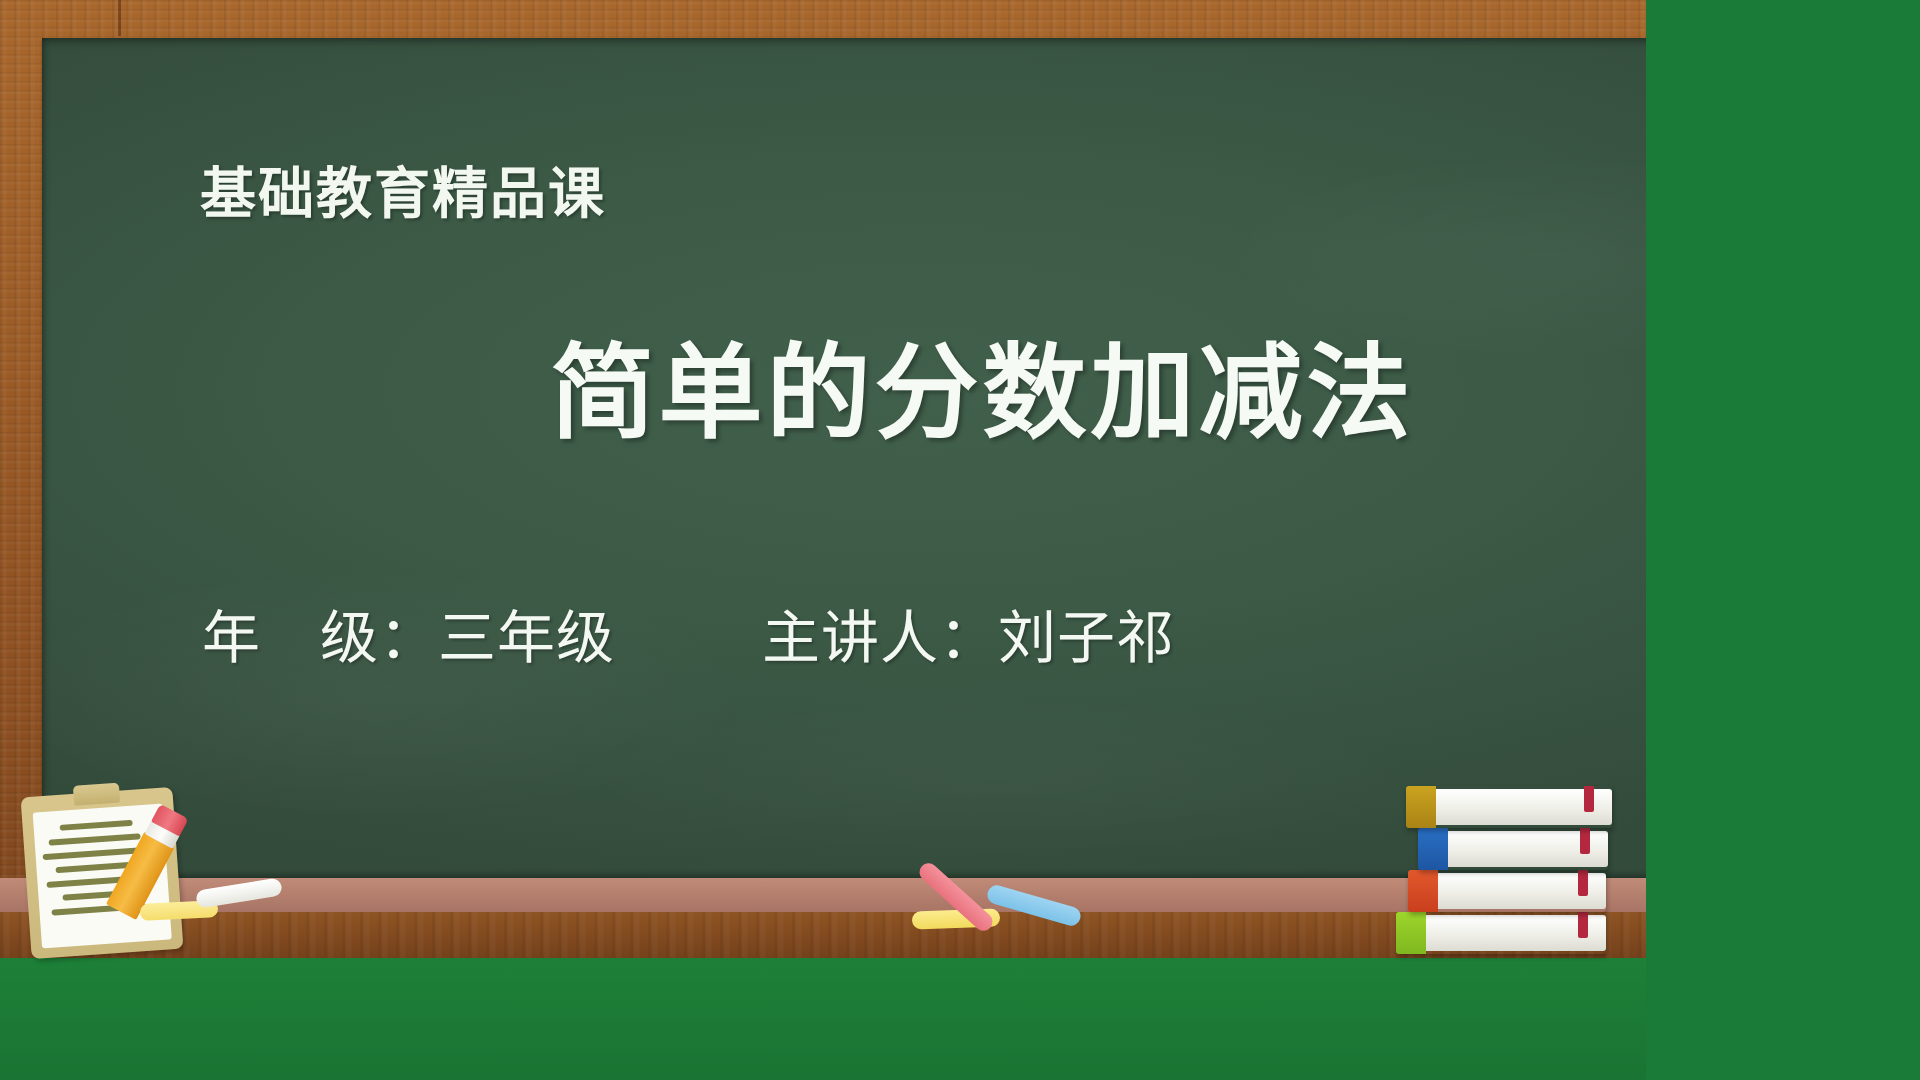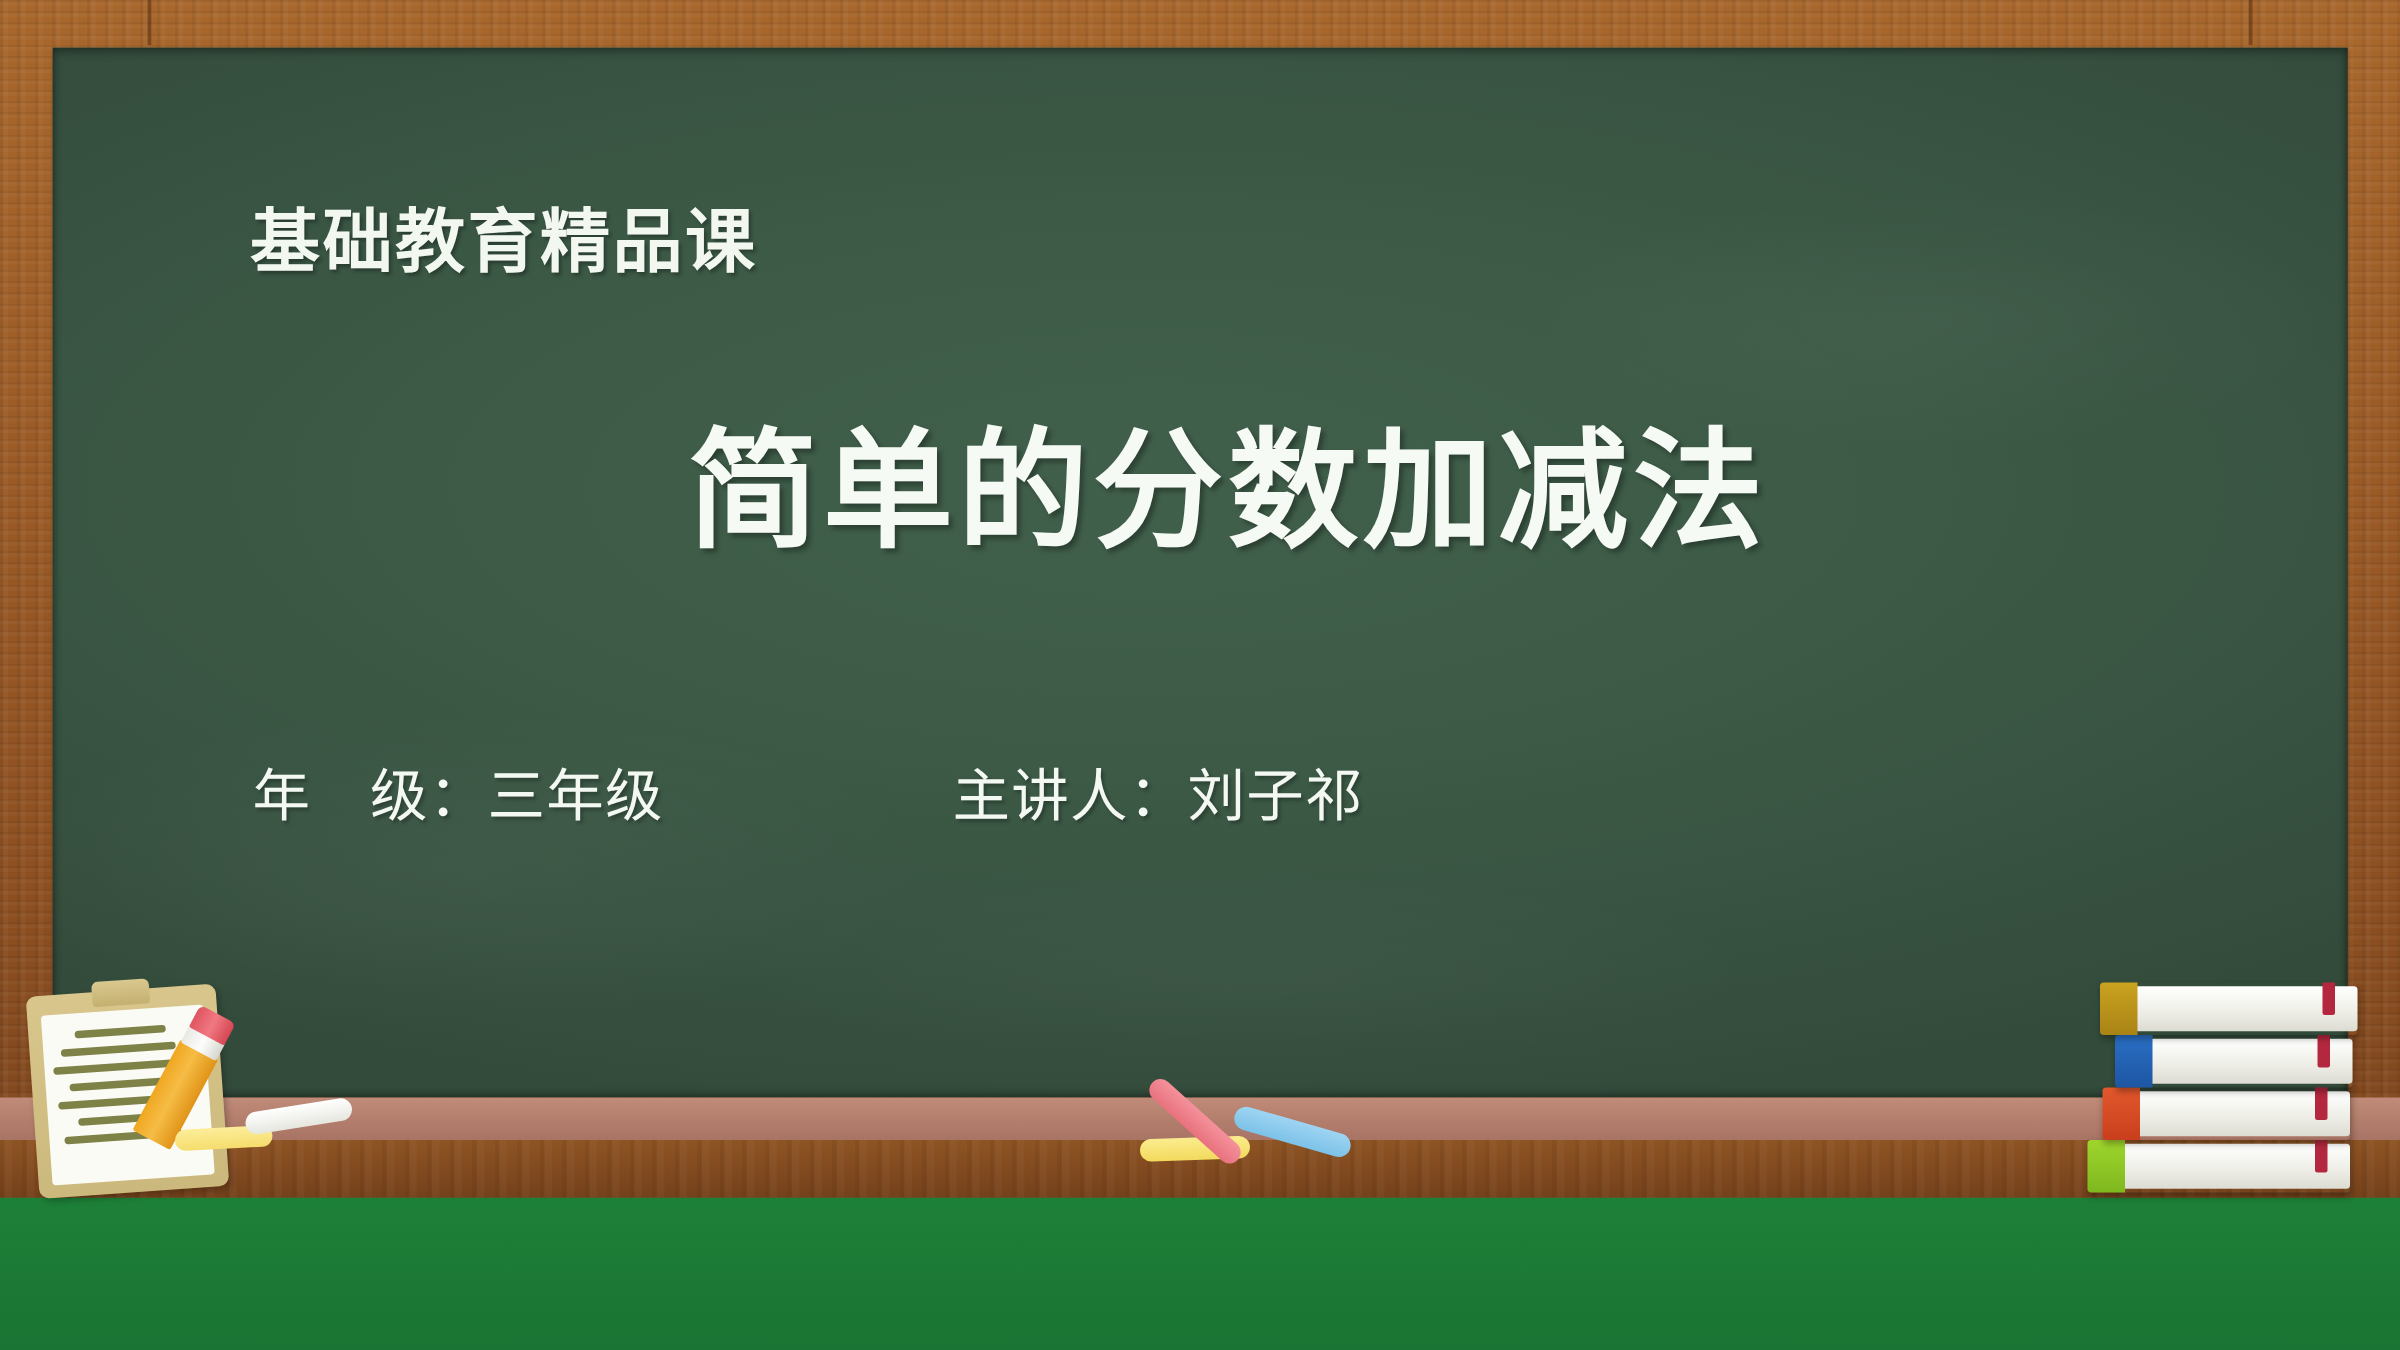--- a/index.html
+++ b/index.html
@@ -11,21 +11,21 @@
   body {
     width: 1920px;
     height: 1080px;
     overflow: hidden;
     font-family: "DejaVu Sans", "Liberation Sans", sans-serif;
   }
 
   
   .slide {
     position: relative;
-    width: 1920px;
+    width: 1646px;
     height: 1080px;
     background: #1a7a38;
     overflow: hidden;
   }
 
   
   .green-band {
     position: absolute;
     left: 0;
     right: 0;
@@ -140,21 +140,21 @@
     top: 552px;
     display: grid;
     grid-template-columns: 560px 1fr;
     grid-auto-rows: 86px;
     align-items: center;
     column-gap: 0;
     row-gap: 10px;
   }
   .meta-cell {
     font-family: Liberation Serif, serif;
-    font-size: 46px;
+    font-size: 58px;
     font-weight: 500;
     color: #f4f8f2;
     text-shadow: 2px 2px 3px rgba(0,0,0,0.28);
     white-space: nowrap;
     letter-spacing: 1px;
   }
 
   
   .ledge-top {
     position: absolute;

